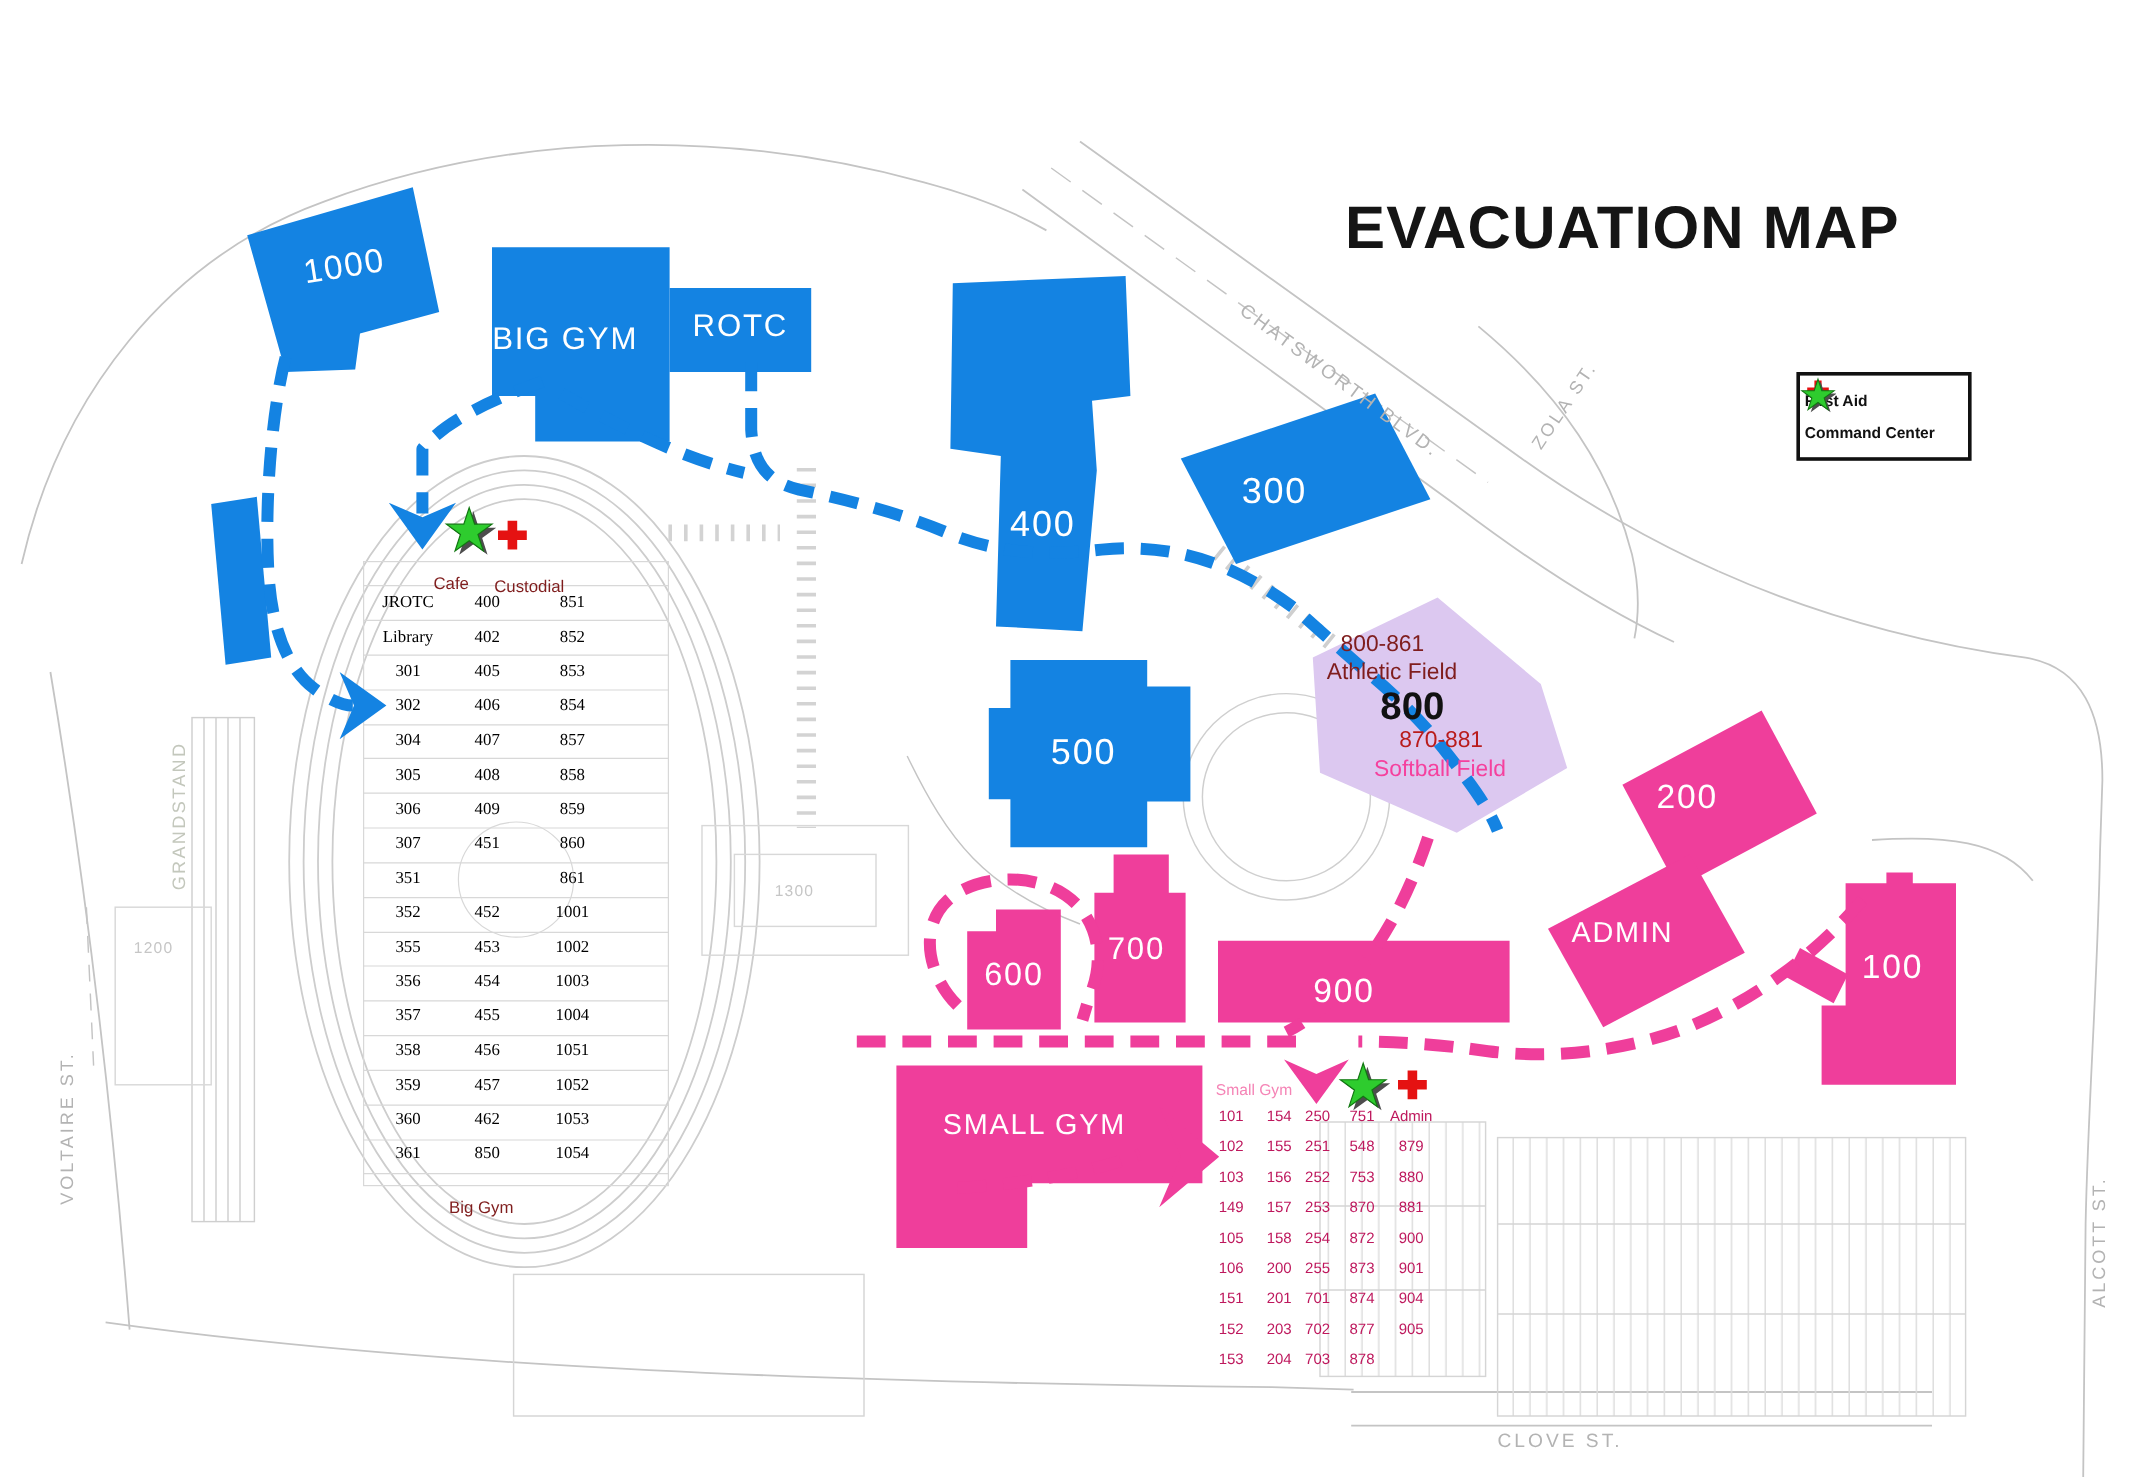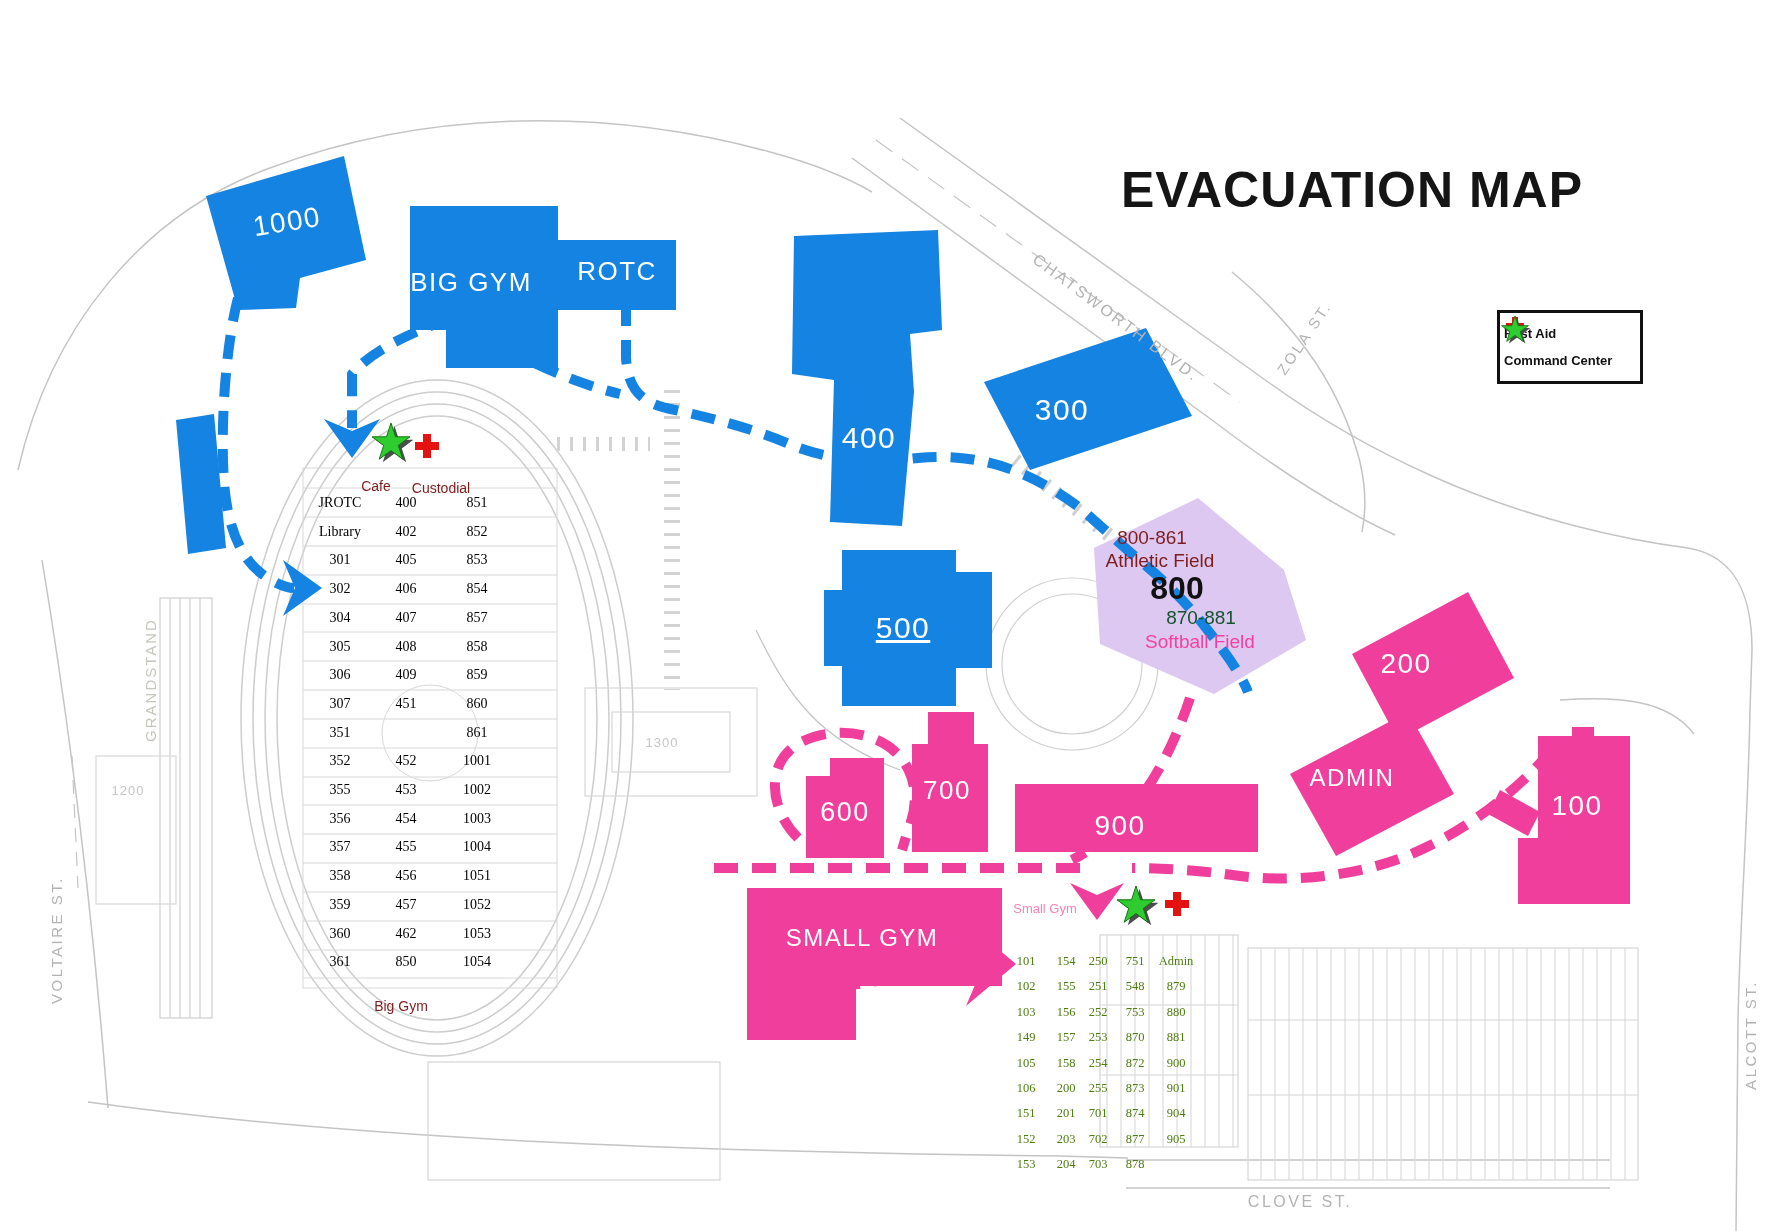--- a/index.html
+++ b/index.html
@@ -9,22 +9,22 @@
   .lbl{position:absolute;transform:translate(-50%,-50%);white-space:nowrap;
        font-family:"Liberation Sans",sans-serif;line-height:1;}
   .bl{color:#ffffff;font-weight:500;letter-spacing:1.5px;}
   .title{color:#151515;font-weight:600;letter-spacing:1px;}
   .street{color:#b3b3b3;font-weight:500;letter-spacing:2.5px;}
   .graynum{color:#c6c6c6;font-weight:400;letter-spacing:1px;}
   .tblue{color:#7f1d1d;}
   .tpink{color:#f584b6;}
   .ft-cell{position:absolute;transform:translate(-50%,-50%);font-size:14px;color:#000000;
            font-family:Liberation Serif, serif;white-space:nowrap;}
-  .sg-cell{position:absolute;transform:translate(-50%,-50%);font-size:12.5px;color:#4d7c0f;
-           font-family:Liberation Serif, serif;white-space:nowrap;margin-top:31px;}
+  .sg-cell{position:absolute;transform:translate(-50%,-50%);font-size:12.5px;color:#be185d;
+           font-family:Liberation Sans, sans-serif;white-space:nowrap;}
   #legend{position:absolute;left:1497px;top:310px;width:146px;height:74px;border:3px solid #111;
           background:#fff;box-sizing:border-box;display:flex;flex-direction:column;justify-content:space-evenly;}
   .leg-row{display:flex;align-items:center;padding-left:4px;}
   .leg-row svg{flex:0 0 auto;margin-right:5px;}
   .leg-txt{font-size:13px;font-weight:600;color:#111;}
 </style>
 </head>
 <body>
 
 <div id="map">
@@ -158,33 +158,33 @@
     </svg>
     <span class="leg-txt">Command Center</span>
   </div>
 </div>
 
 <div class="lbl bl" style="left:287px;top:222px;font-size:28px;transform:translate(-50%,-50%) rotate(-9deg);">1000</div>
 <div class="lbl bl" style="left:471px;top:282px;font-size:26px;">BIG GYM</div>
 <div class="lbl bl" style="left:617px;top:271px;font-size:26px;">ROTC</div>
 <div class="lbl bl" style="left:869px;top:438px;font-size:30px;">400</div>
 <div class="lbl bl" style="left:1062px;top:410px;font-size:30px;">300</div>
-<div class="lbl bl" style="left:903px;top:628px;font-size:30px;text-decoration:underline;">500</div>
+<div class="lbl bl" style="left:903px;top:628px;font-size:30px;">500</div>
 <div class="lbl bl" style="left:1406px;top:664px;font-size:28px;">200</div>
 <div class="lbl bl" style="left:1352px;top:778px;font-size:24px;">ADMIN</div>
 <div class="lbl bl" style="left:1577px;top:806px;font-size:28px;">100</div>
 <div class="lbl bl" style="left:845px;top:812px;font-size:27px;">600</div>
 <div class="lbl bl" style="left:947px;top:790px;font-size:26px;">700</div>
 <div class="lbl bl" style="left:1120px;top:826px;font-size:28px;">900</div>
 <div class="lbl bl" style="left:862px;top:938px;font-size:24px;">SMALL GYM</div>
 
 <div class="lbl tblue" style="left:1152px;top:537px;font-size:19px;font-weight:500;">800-861</div>
 <div class="lbl tblue" style="left:1160px;top:560px;font-size:19px;font-weight:500;">Athletic Field</div>
 <div class="lbl" style="left:1177px;top:588px;font-size:32px;color:#111;font-weight:600;">800</div>
-<div class="lbl" style="left:1201px;top:617px;font-size:19px;color:#14532d;font-weight:500;">870-881</div>
+<div class="lbl" style="left:1201px;top:617px;font-size:19px;color:#b91c1c;font-weight:500;">870-881</div>
 <div class="lbl" style="left:1200px;top:641px;font-size:19px;color:#f5419e;font-weight:500;">Softball Field</div>
 
 <div class="lbl tblue" style="left:376px;top:486px;font-size:14px;">Cafe</div>
 <div class="lbl tblue" style="left:441px;top:488px;font-size:14px;">Custodial</div>
 <div class="lbl tblue" style="left:401px;top:1006px;font-size:14px;">Big Gym</div>
 
 <div class="lbl tpink" style="left:1045px;top:908px;font-size:13px;">Small Gym</div>
 
 <div class="lbl street" style="left:1116px;top:318px;font-size:16px;transform:translate(-50%,-50%) rotate(36.5deg);">CHATSWORTH BLVD.</div>
 <div class="lbl street" style="left:1304px;top:338px;font-size:15px;transform:translate(-50%,-50%) rotate(-56deg);">ZOLA ST.</div>

